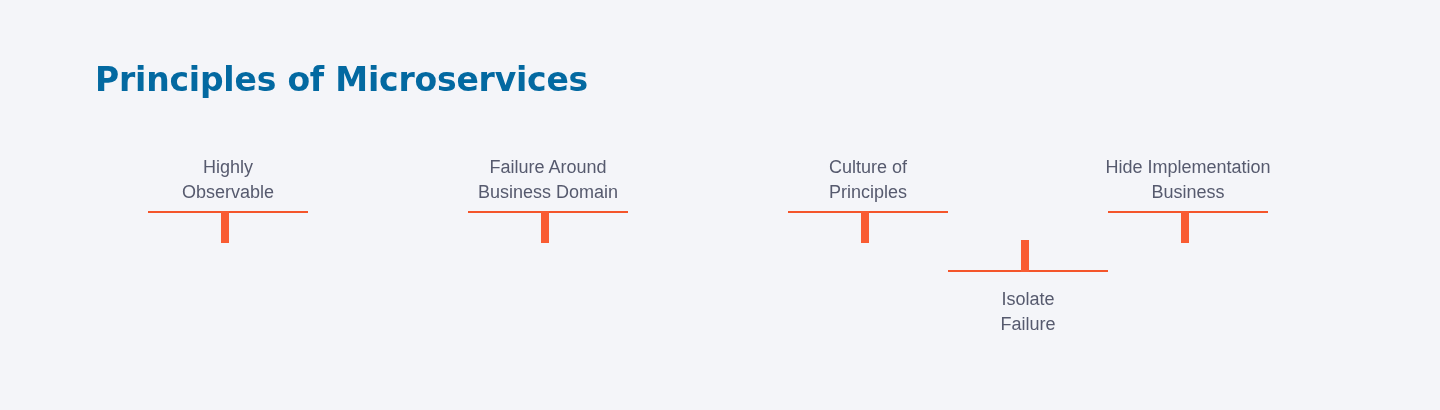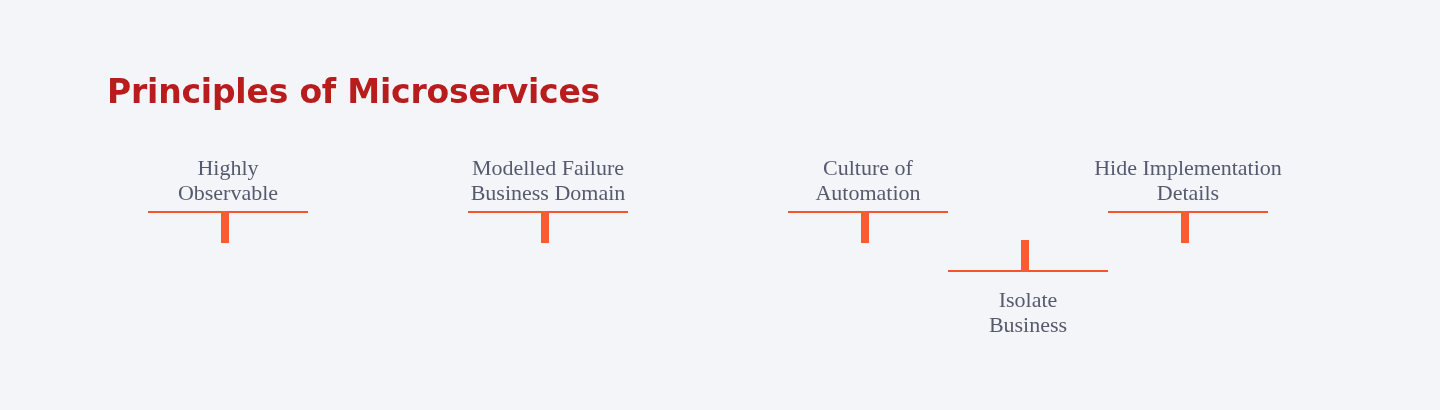--- a/index.html
+++ b/index.html
@@ -19,26 +19,26 @@
     position: relative;
     width: 1440px;
     height: 410px;
     background: #f4f5f9;
   }
 
   #page-title {
     position: absolute;
     left: 95px;
     top: 60px;
-    margin: 12px;
+    margin: 0;
     font-family: "DejaVu Sans", sans-serif;
     font-size: 33px;
     font-weight: bold;
     letter-spacing: -0.2px;
-    color: #b91c1c;
+    color: #0369a1;
     white-space: nowrap;
   }
 
   
   #timeline {
     position: absolute;
     left: 148px;
     top: 140px;
     width: 1122px;
     height: 200px;
@@ -66,22 +66,22 @@
     width: 8px;
     background: #f95c33;
   }
 
   
   .tl-label {
     position: absolute;
     left: -30px;
     width: 220px;
     text-align: center;
-    font-family: Liberation Serif, serif;
-    font-size: 22px;
+    font-family: Liberation Sans, sans-serif;
+    font-size: 18px;
     line-height: 25px;
     color: #565a6e;
     white-space: pre-line;
   }
 
   
   .tl-item.above .tl-rule   { top: 71px; }
   .tl-item.above .tl-tick   { top: 71px; height: 32px; }
   .tl-item.above .tl-label  { top: 15px; }
 
@@ -100,36 +100,36 @@
   <div id="timeline">
       <div class="tl-item above" style="left: 0px;">
         <div class="tl-rule"></div>
         <div class="tl-tick" style="left: 72.8px;"></div>
         <div class="tl-label">Highly
 Observable</div>
       </div>
       <div class="tl-item above" style="left: 320px;">
         <div class="tl-rule"></div>
         <div class="tl-tick" style="left: 72.8px;"></div>
-        <div class="tl-label">Modelled Failure
+        <div class="tl-label">Failure Around
 Business Domain</div>
       </div>
       <div class="tl-item above" style="left: 640px;">
         <div class="tl-rule"></div>
         <div class="tl-tick" style="left: 72.8px;"></div>
         <div class="tl-label">Culture of
-Automation</div>
+Principles</div>
       </div>
       <div class="tl-item below" style="left: 800px;">
         <div class="tl-rule"></div>
         <div class="tl-tick" style="left: 72.8px;"></div>
         <div class="tl-label">Isolate
-Business</div>
+Failure</div>
       </div>
       <div class="tl-item above" style="left: 960px;">
         <div class="tl-rule"></div>
         <div class="tl-tick" style="left: 72.8px;"></div>
         <div class="tl-label">Hide Implementation
-Details</div>
+Business</div>
       </div>
     </div>
 
 </div>
 
 </body></html>

